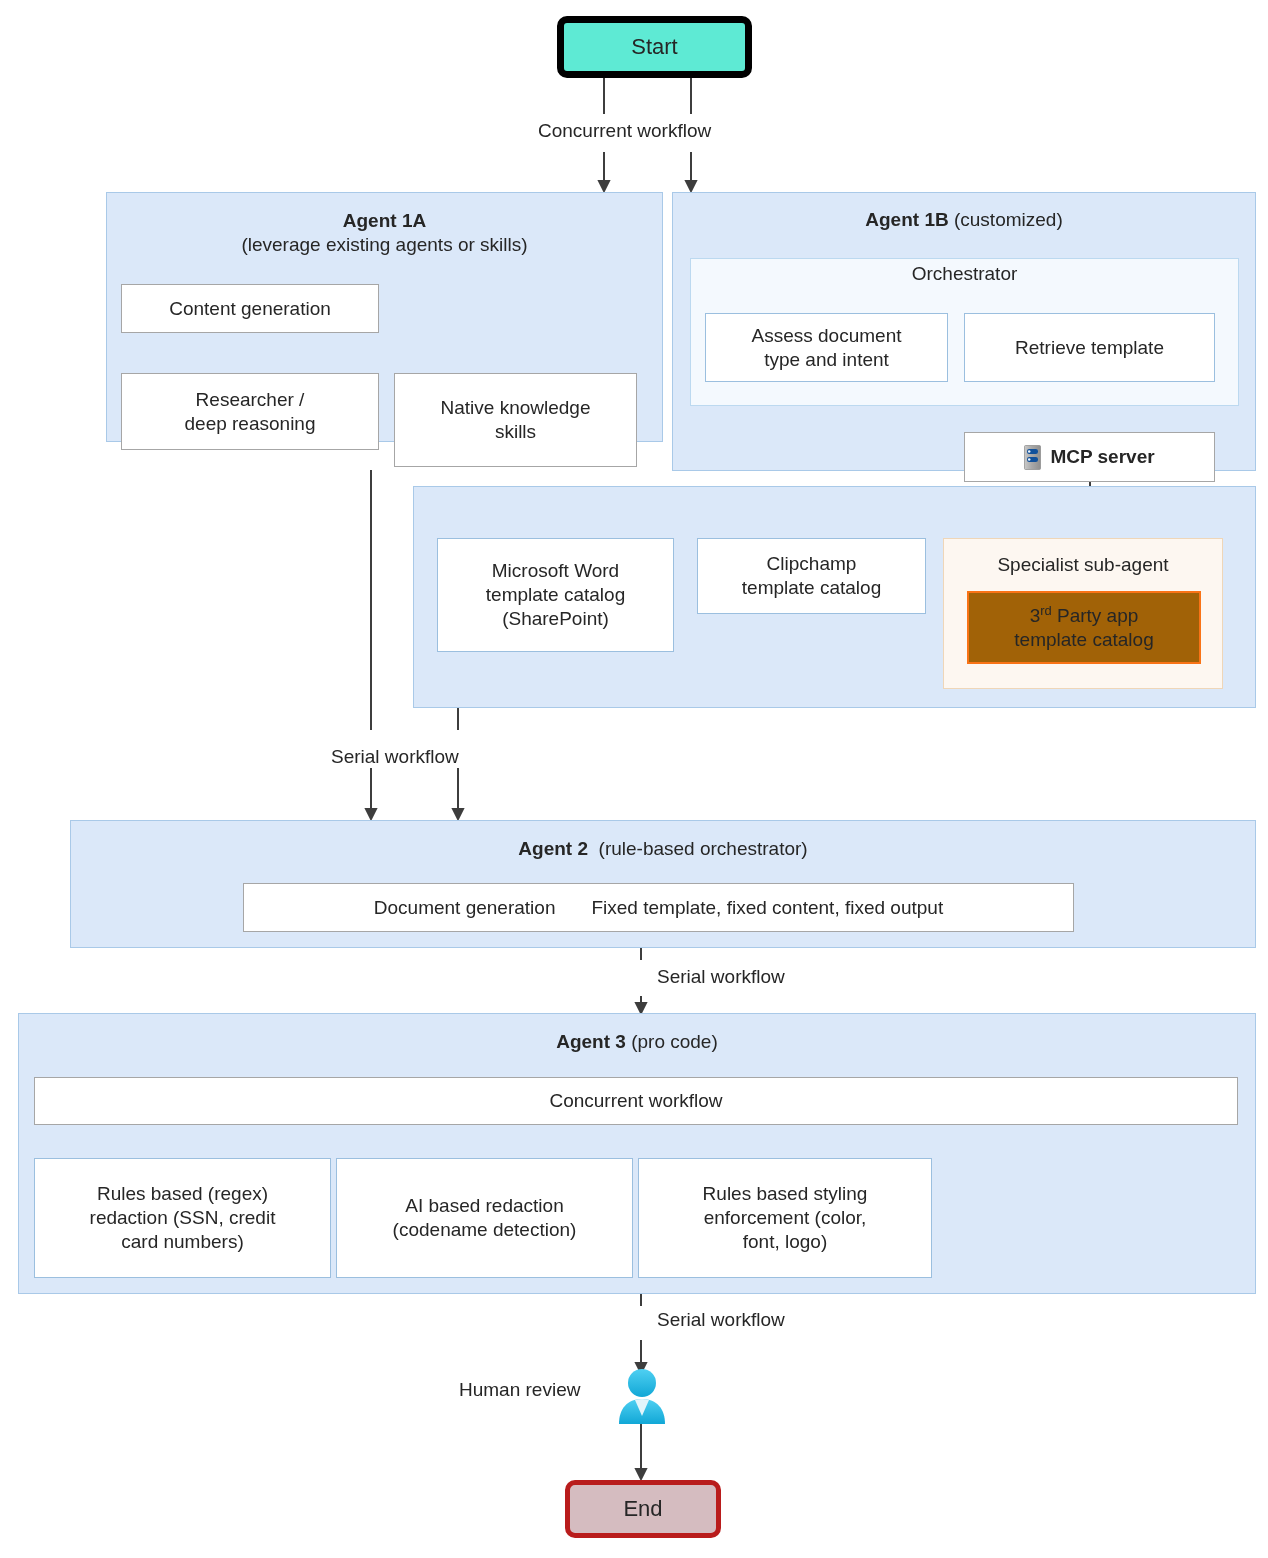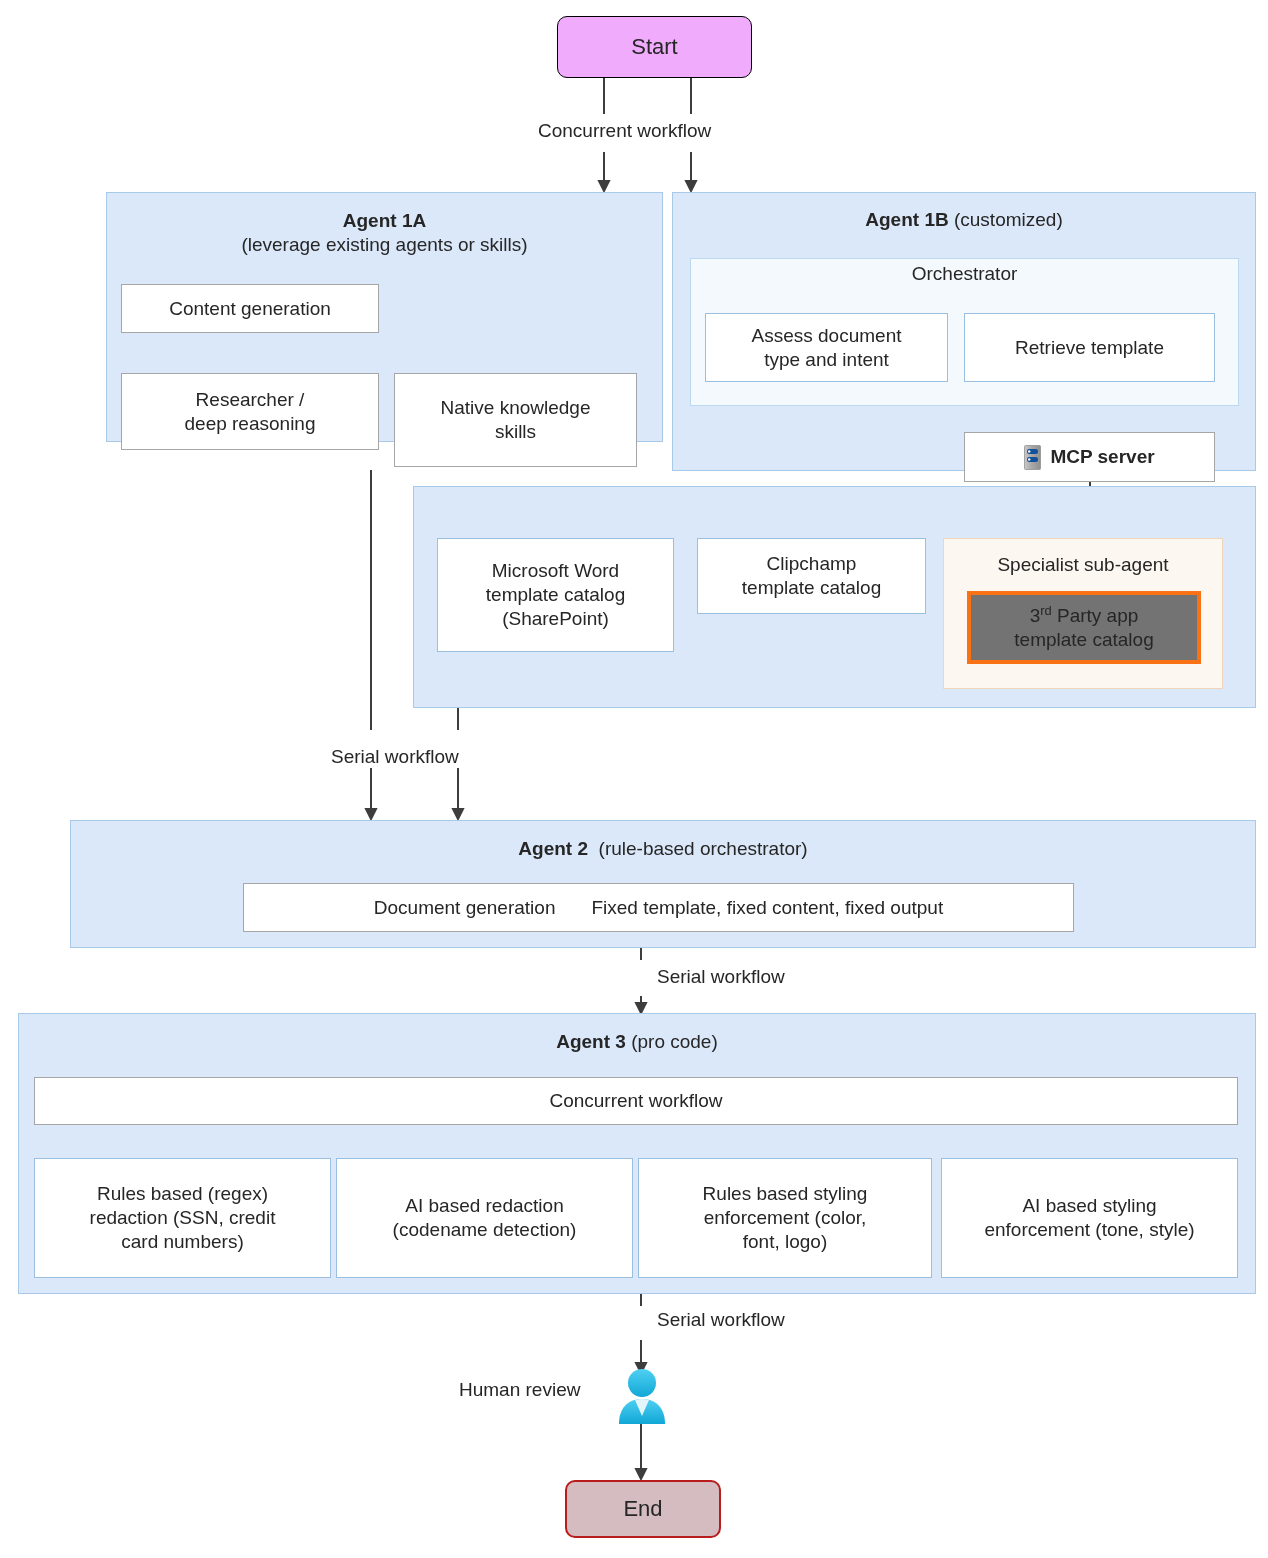--- a/index.html
+++ b/index.html
@@ -17,22 +17,22 @@
   #stage { position: absolute; inset: 0; }
 
   
   .node { position: absolute; display: flex; align-items: center; justify-content: center; text-align: center; line-height: 1.22; }
 
   
   .pill {
     border-radius: 10px;
     font-size: 22px;
   }
-  .pill-start { background: #f0abfc; border: 1px solid #000000; }
-  .pill-end   { background: #d5bcc0; border: 2px solid #b91c1c; }
+  .pill-start { background: #5eead4; border: 7px solid #000000; }
+  .pill-end   { background: #d5bcc0; border: 5px solid #b91c1c; }
 
   
   .agent-box {
     position: absolute;
     background: #dbe8f9;
     border: 1px solid #a9c9e8;
   }
   .agent-title {
     position: absolute; left: 0; right: 0;
     text-align: center;
@@ -68,22 +68,22 @@
 
   
   .cream {
     position: absolute;
     background: #fdf7f1;
     border: 1px solid #efd6b8;
   }
   .cream-label { position: absolute; left: 0; right: 0; text-align: center; font-size: 19px; }
   .cream-inner {
     position: absolute;
-    background: #737373;
-    border: 4px solid #f97316;
+    background: #a16207;
+    border: 2px solid #f97316;
     display: flex; align-items: center; justify-content: center;
     text-align: center; font-size: 19px; line-height: 1.25;
   }
 
   
   .edge-label {
     position: absolute;
     font-size: 19px;
     color: #262626;
     white-space: nowrap;
@@ -254,22 +254,20 @@
 redaction (SSN, credit
 card numbers)</div>
 
   <div class="wbox" style="left:336px; top:1158px; width:297px; height:120px; white-space:pre-line;">AI based redaction
 (codename detection)</div>
 
   <div class="wbox" style="left:638px; top:1158px; width:294px; height:120px; white-space:pre-line;">Rules based styling
 enforcement (color,
 font, logo)</div>
 
-  <div class="wbox" style="left:941px; top:1158px; width:297px; height:120px; white-space:pre-line;">AI based styling
-enforcement (tone, style)</div>
 
   <div class="edge-label" style="left:657px; top:1309px;">Serial workflow</div>
 
   <div class="edge-label" style="left:459px; top:1379px;">Human review</div>
 
   <div class="person" style="left:613px; top:1368px;">
     <svg width="58" height="60" viewBox="0 0 58 60">
       <defs>
         <linearGradient id="pg" x1="0" y1="0" x2="0" y2="1">
           <stop offset="0" stop-color="#4fd0f2"></stop>

